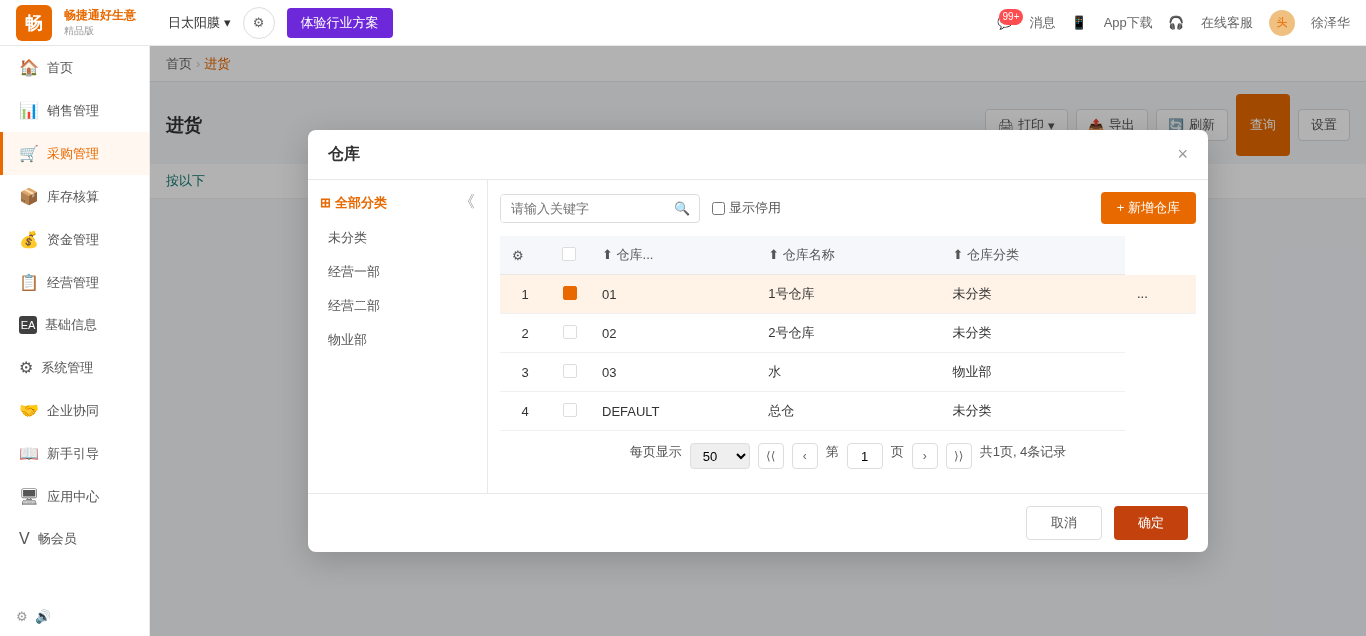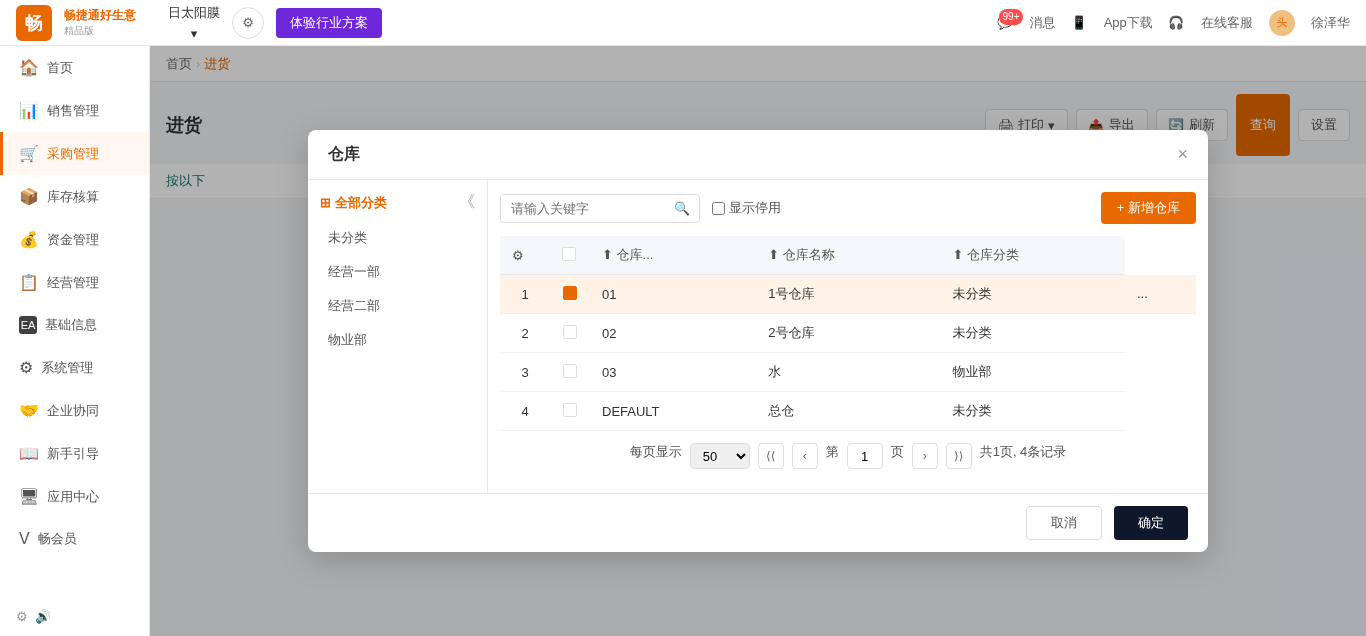--- a/index.html
+++ b/index.html
@@ -19,21 +19,20 @@
       width: 36px; height: 36px;
       background: #e86900;
       border-radius: 6px;
       display: flex; align-items: center; justify-content: center;
       color: #fff; font-size: 18px; font-weight: bold;
     }
     .store-selector {
       display: flex; align-items: center; gap: 4px;
       color: #333; font-size: 13px; cursor: pointer;
       margin-left: 20px;
-      flex-direction: column;
     }
     .top-nav-spacer { flex: 1; }
     .trial-btn {
       background: #6d28d9; color: #fff;
       border: none; border-radius: 4px;
       padding: 6px 14px; cursor: pointer; font-size: 13px;
     }
     .top-icons { display: flex; align-items: center; gap: 16px; color: #666; font-size: 13px; }
     .badge-wrap { position: relative; }
     .badge { position: absolute; top: -6px; right: -10px; background: #ff4d4f; color: #fff; font-size: 10px; border-radius: 8px; padding: 0 4px; min-width: 18px; text-align: center; line-height: 16px; }
@@ -178,21 +177,21 @@
       text-align: center; font-size: 13px;
     }
 
     
     .modal-footer {
       border-top: 1px solid #e8e8e8;
       padding: 12px 20px;
       display: flex; justify-content: flex-end; gap: 12px;
     }
     .btn-cancel { background: #fff; border: 1px solid #ddd; border-radius: 4px; padding: 7px 24px; cursor: pointer; font-size: 13px; color: #555; }
-    .btn-confirm { background: #0f172a; border: none; border-radius: 4px; padding: 7px 24px; cursor: pointer; font-size: 13px; color: #fff; }
+    .btn-confirm { background: #c2410c; border: none; border-radius: 4px; padding: 7px 24px; cursor: pointer; font-size: 13px; color: #fff; }
 
     
     .bg-filter-row {
       padding: 8px 16px; background: #fff; border-bottom: 1px solid #f0f0f0;
       display: flex; align-items: center; gap: 12px; flex-wrap: wrap;
     }
     .bg-filter-label { color: #0f766e; font-size: 13px; }
 
     
     ::-webkit-scrollbar { width: 4px; }

